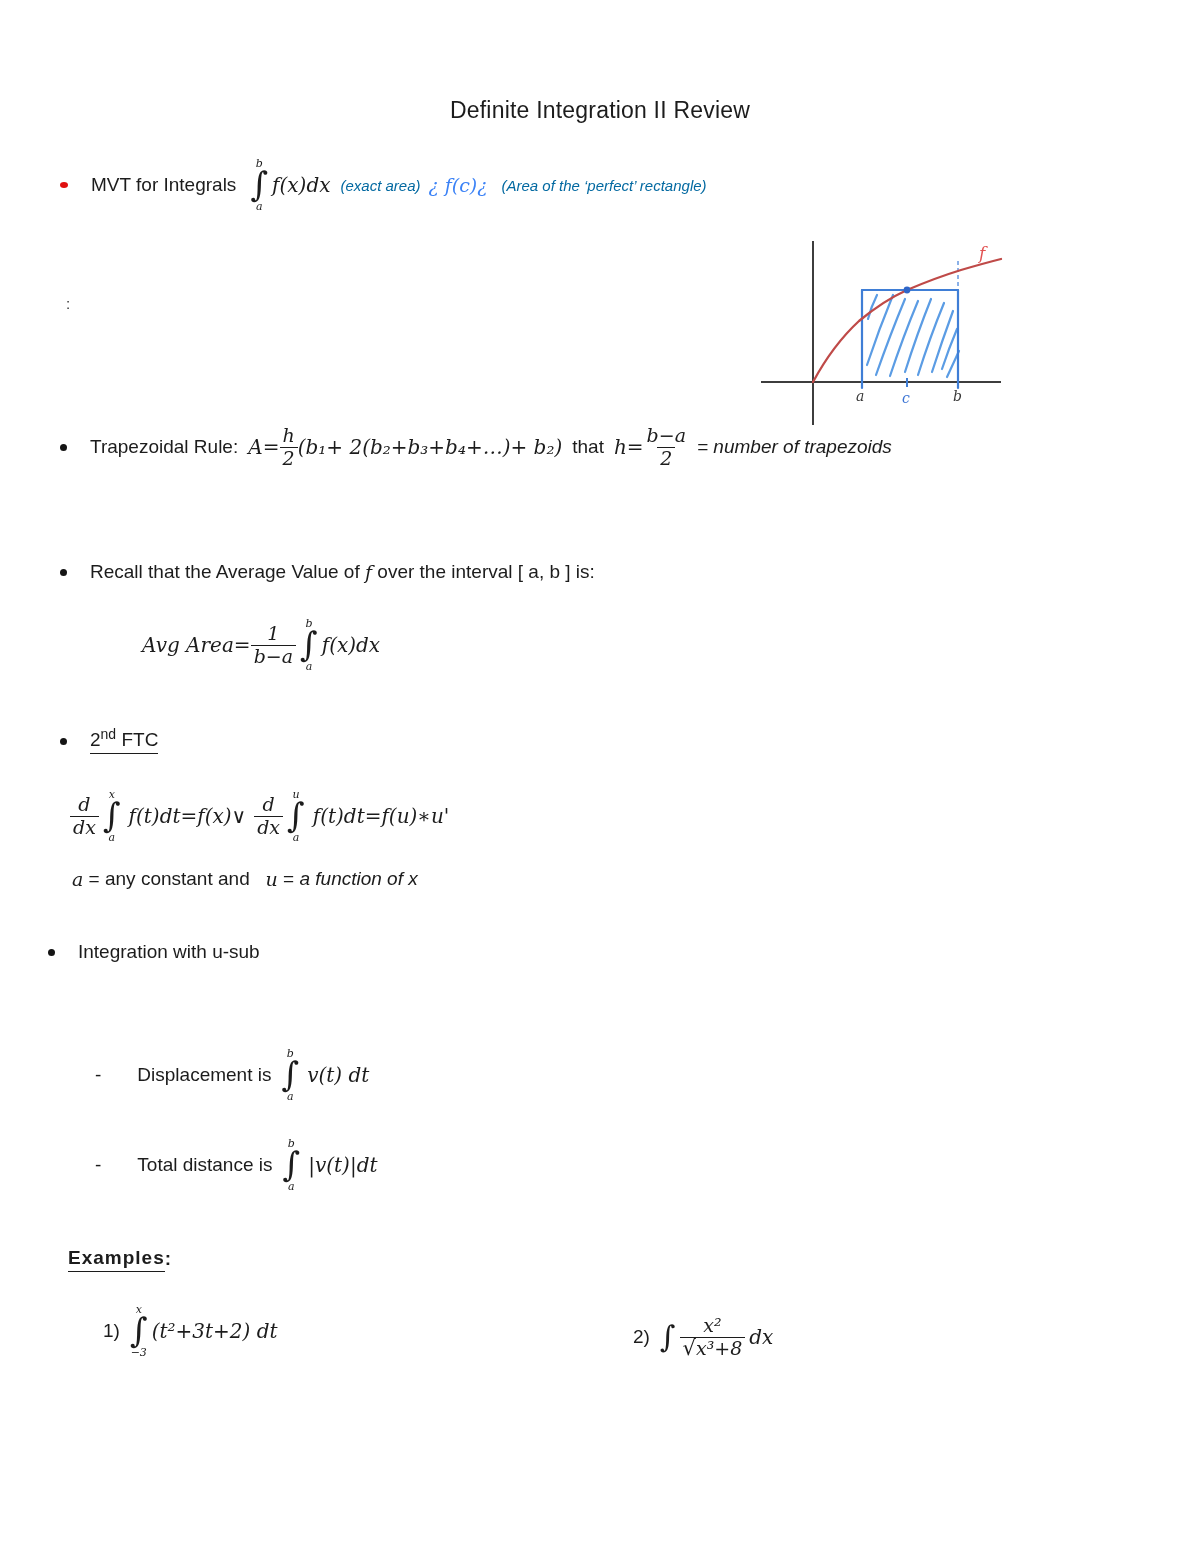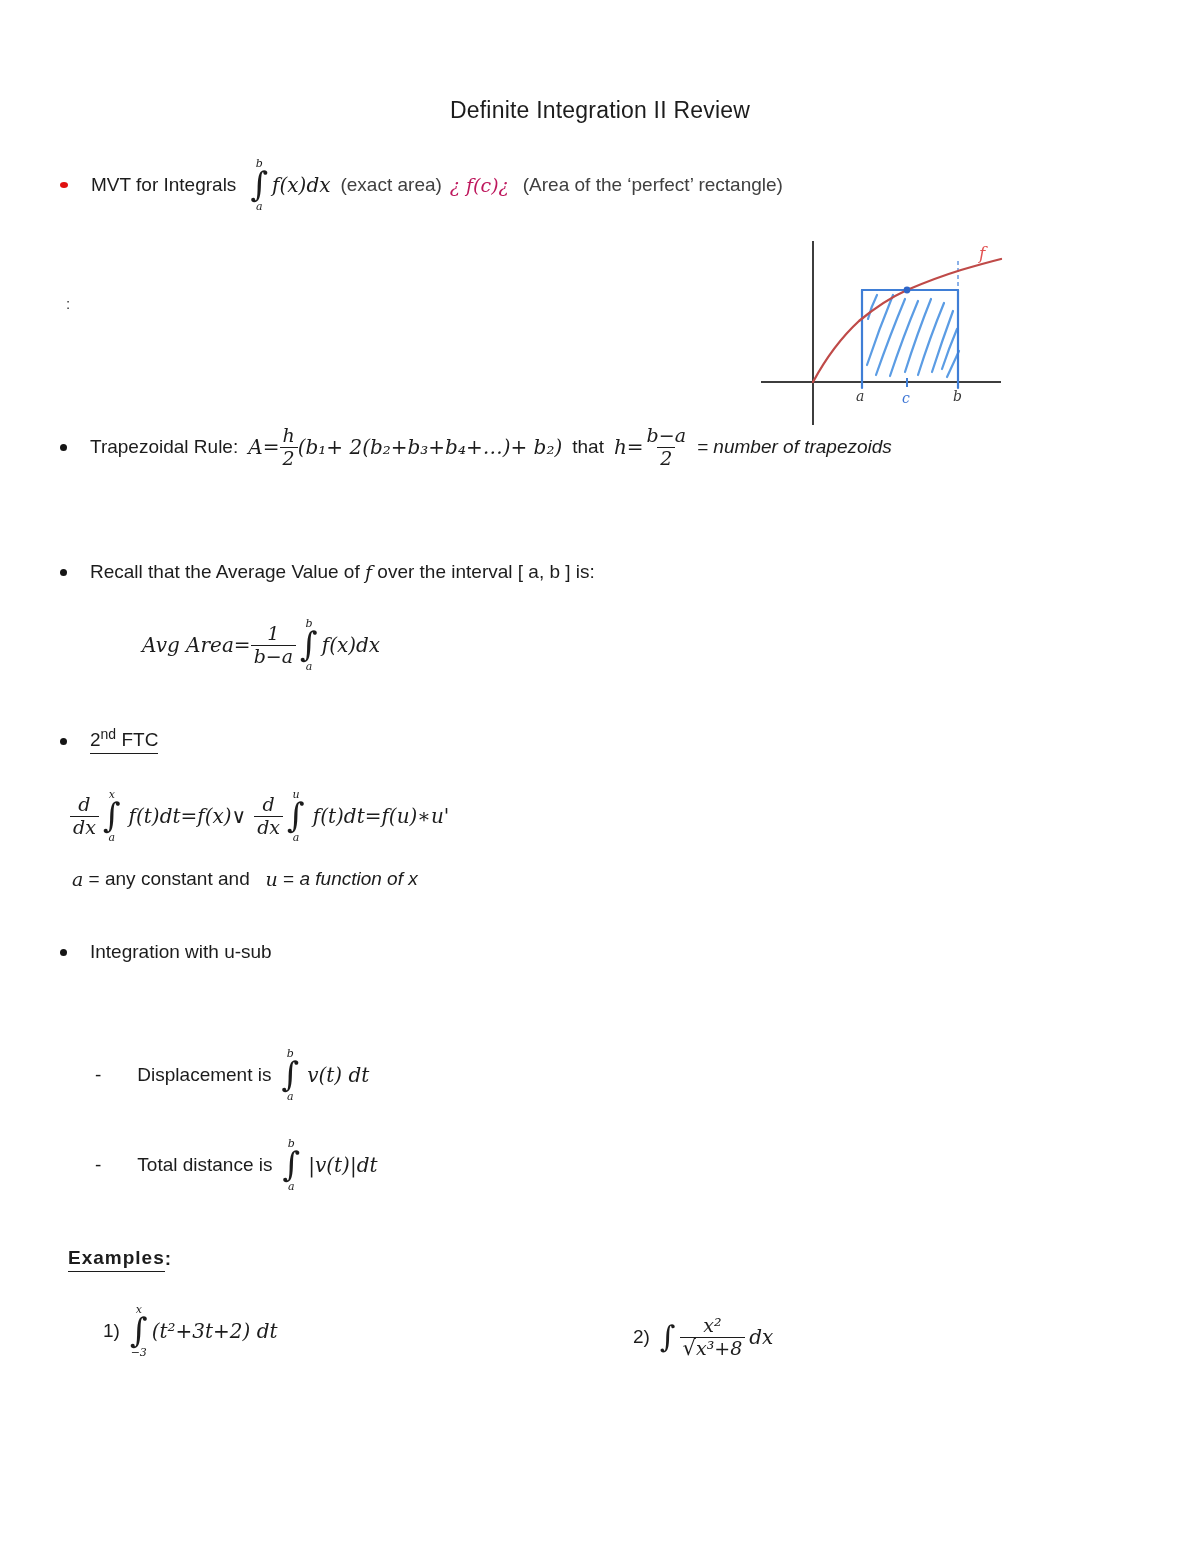--- a/index.html
+++ b/index.html
@@ -5,22 +5,22 @@
   html,body{margin:0;padding:0;background:#ffffff;}
   .page{position:relative;width:1200px;height:1553px;background:#fff;overflow:hidden;
         font-family:"Liberation Sans", sans-serif;color:#1c1c1c;}
   .title{position:absolute;top:97px;left:0;width:100%;text-align:center;
          font-size:23px;font-weight:normal;margin:0;letter-spacing:0.2px;}
   .row{position:absolute;display:flex;align-items:center;}
   .dot{width:7px;height:7px;border-radius:50%;background:#141414;flex:none;margin-right:23px;}
   .dot.red{background:#e01010;width:8px;height:6px;}
   .bt{font-size:19px;white-space:pre;}
   .math{font-family:"DejaVu Serif", serif;font-style:italic;font-size:20px;white-space:pre;}
-  .red-it{color:#404040;font-size:19px;white-space:pre;}
-  .darkred{color:#be185d;}
+  .red-it{color:#0369a1;font-style:italic;font-size:15px;white-space:pre;}
+  .darkred{color:#3b82f6;}
   .it{font-style:italic;}
   .intblock{display:inline-flex;flex-direction:column;align-items:center;line-height:1;flex:none;}
   .intblock .lim{font-family:"DejaVu Serif", serif;font-style:italic;font-size:11px;line-height:1;}
   .intblock .sign{font-family:"DejaVu Serif", serif;font-style:normal;font-size:34px;line-height:0.92;}
   .frac{display:inline-flex;flex-direction:column;align-items:center;flex:none;
         font-family:"DejaVu Serif", serif;font-style:italic;font-size:19px;line-height:1.15;}
   .frac .num{padding:0 3px;}
   .frac .den{border-top:1.8px solid #1c1c1c;padding:0 3px;display:inline-flex;align-items:flex-start;}
   .ul{border-bottom:1.6px solid #1c1c1c;padding-bottom:2px;}
   .sup{font-size:14px;vertical-align:super;line-height:0;}
@@ -159,21 +159,21 @@
   </div>
 
   <div class="row" style="left:72px;top:866px;height:26px">
     <span class="math" style="font-size:19px">a</span>
     <span class="bt"> = any constant and   </span>
     <span class="math" style="font-size:19px">u</span>
     <span class="bt"> = </span>
     <span class="bt it">a function of x</span>
   </div>
 
-  <div class="row" style="left:60px;top:939px;height:26px">
+  <div class="row" style="left:48px;top:939px;height:26px">
     <span class="dot"></span>
     <span class="bt">Integration with u-sub</span>
   </div>
 
 
   <div class="row" style="left:95px;top:1036px;height:78px">
     <span class="bt" style="margin-right:36px">-</span>
     <span class="bt gap10">Displacement is</span>
     <span class="intblock gap8">
       <span class="lim">b</span>

